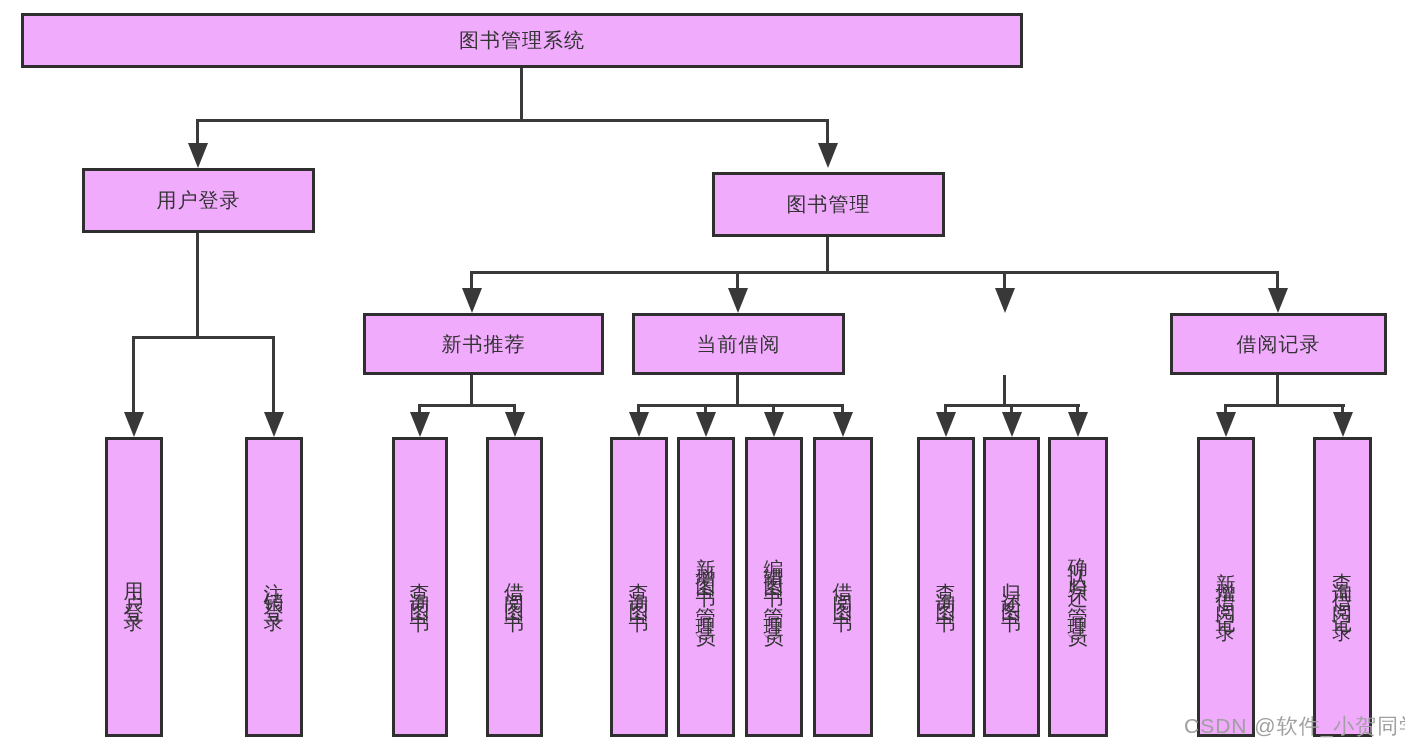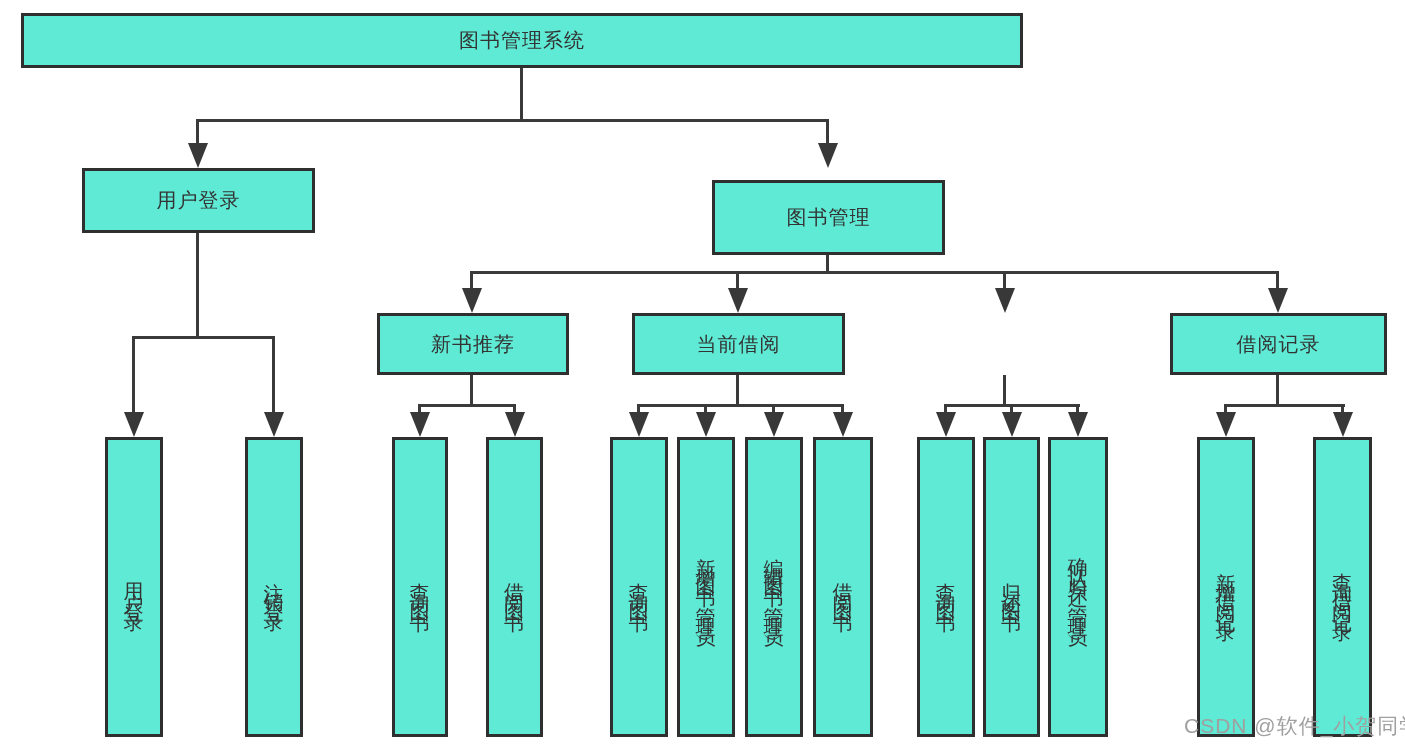--- a/index.html
+++ b/index.html
@@ -9,21 +9,21 @@
     height: 747px;
     background: #ffffff;
     overflow: hidden;
     font-family: "Liberation Sans", sans-serif;
   }
   
   .hbox, .vbox {
     position: absolute;
     box-sizing: border-box;
     border: 3px solid #2f2f2f;
-    background: #5eead4;
+    background: #f0abfc;
     display: flex;
     align-items: center;
     justify-content: center;
     z-index: 2;
   }
   .hbox .lbl {
     font-size: 20px;
     color: #333333;
     letter-spacing: 1px;
     white-space: nowrap;
@@ -123,25 +123,25 @@
   <div class="arrow" style="left:1216px;top:412px"></div>
   <div class="arrow" style="left:1333px;top:412px"></div>
 
   <div class="hbox" style="left:21px;top:13px;width:1002px;height:55px">
     <span class="lbl">图书管理系统</span>
   </div>
 
   <div class="hbox" style="left:82px;top:168px;width:233px;height:65px">
     <span class="lbl">用户登录</span>
   </div>
-  <div class="hbox" style="left:712px;top:180px;width:233px;height:75px">
+  <div class="hbox" style="left:712px;top:172px;width:233px;height:65px">
     <span class="lbl">图书管理</span>
   </div>
 
-  <div class="hbox" style="left:377px;top:313px;width:192px;height:62px">
+  <div class="hbox" style="left:363px;top:313px;width:241px;height:62px">
     <span class="lbl">新书推荐</span>
   </div>
   <div class="hbox" style="left:632px;top:313px;width:213px;height:62px">
     <span class="lbl">当前借阅</span>
   </div>
   <div class="hbox" style="left:1170px;top:313px;width:217px;height:62px">
     <span class="lbl">借阅记录</span>
   </div>
 
   <div class="vbox" style="left:105px;top:437px;width:58px;height:300px">

